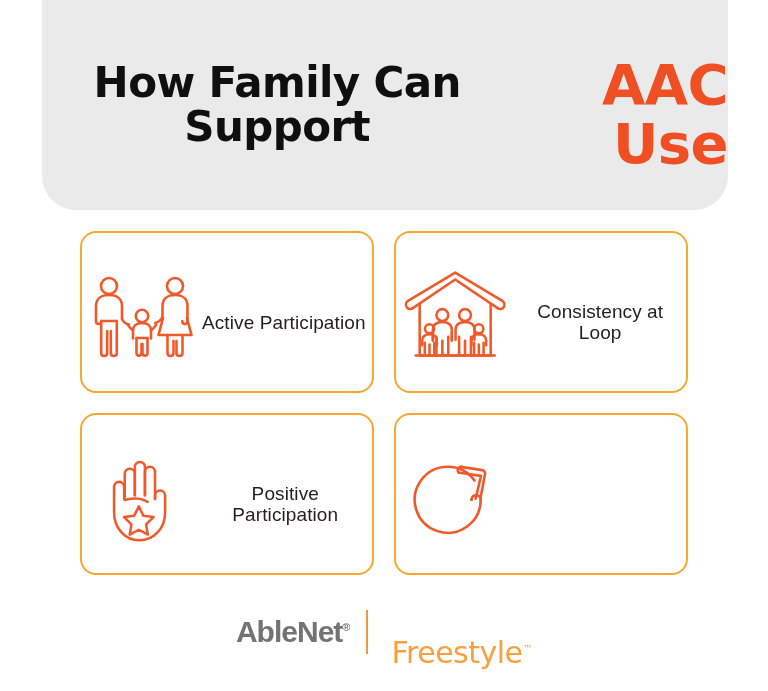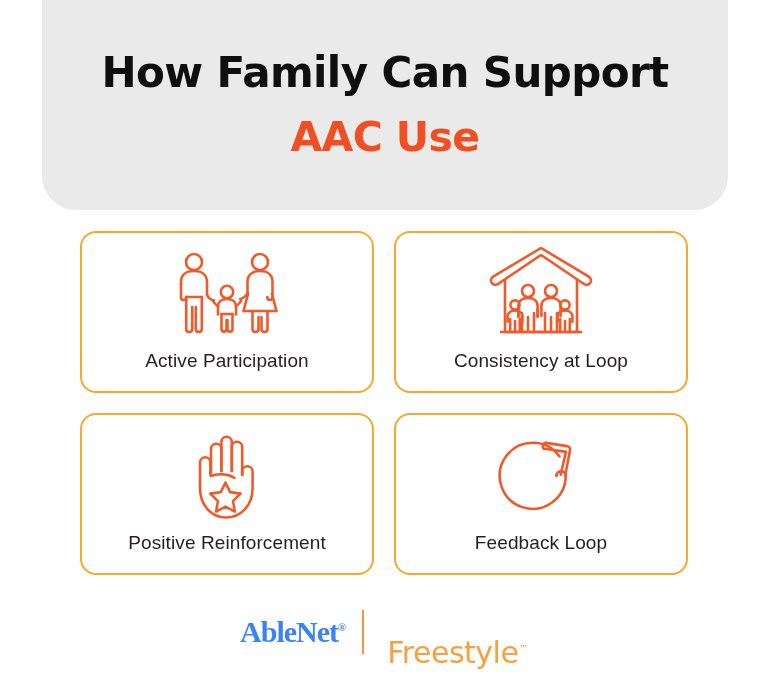--- a/index.html
+++ b/index.html
@@ -9,58 +9,58 @@
     -webkit-font-smoothing:antialiased;
     overflow:hidden;position:relative;
   }
   .infographic{position:absolute;inset:0;}
 
   
   .header-panel{
     position:absolute;left:42px;top:0;width:686px;height:210px;
     background:#eaeaea;
     border-bottom-left-radius:34px;border-bottom-right-radius:34px;
-    display:flex;flex-direction:column;align-items:center;justify-content:center;
+    display:flex;flex-direction:row;align-items:center;justify-content:center;
   }
   .title-line1{
     font-size:42px;font-weight:bold;color:#100f0f;
     letter-spacing:-0.6px;line-height:1.05;text-align:center;
     font-family:"DejaVu Sans","Liberation Sans",sans-serif;
   }
   .title-line2{
-    font-size:41px;font-weight:bold;color:#f04e23;
-    letter-spacing:-0.6px;line-height:1.05;margin-top:20px;text-align:center;
+    font-size:56px;font-weight:bold;color:#f04e23;
+    letter-spacing:-0.6px;line-height:1.05;margin-top:20px;text-align:right;
     font-family:"DejaVu Sans","Liberation Sans",sans-serif;
   }
 
   
   .cards{
     position:absolute;left:80px;top:231px;width:608px;
     display:grid;grid-template-columns:294px 294px;grid-template-rows:162px 162px;
     column-gap:20px;row-gap:20px;
   }
   .card{
     border:2px solid #f7a830;border-radius:16px;background:#ffffff;
-    display:flex;flex-direction:column;align-items:center;justify-content:flex-start;
+    display:flex;flex-direction:row;align-items:center;justify-content:flex-start;
     box-sizing:border-box;padding-top:14px;
   }
   .card-icon{width:120px;height:96px;display:block;}
   .card-label{
     margin-top:8px;font-size:19px;color:#231f20;letter-spacing:0.1px;
     text-align:center;line-height:1.1;
   }
 
   
   .footer{
     position:absolute;left:0;top:604px;width:768px;height:56px;
     display:flex;align-items:center;justify-content:center;
   }
   .logo-ablenet{
-    font-size:30px;font-weight:bold;color:#3b82f6;letter-spacing:-1px;
-    font-family:Liberation Serif, serif;position:relative;
+    font-size:30px;font-weight:bold;color:#737373;letter-spacing:-1px;
+    font-family:Liberation Sans, sans-serif;position:relative;
   }
   .logo-ablenet .reg{font-size:11px;vertical-align:super;font-weight:bold;}
   .logo-divider{
     width:2px;height:44px;background:#f58220;opacity:.85;margin:0 17px;
   }
   .logo-quicktalker{
     font-size:30px;font-weight:bold;color:#f58220;letter-spacing:-1px;
     font-family:"DejaVu Sans","Liberation Sans",sans-serif;
   }
   .logo-freestyle{
@@ -166,35 +166,34 @@
           <path d="M54.4 42V13a5.2 5.2 0 0 1 10.4 0v29"></path>
           <path d="M64.8 42V18a5.2 5.2 0 0 1 10.4 0v28"></path>
 
           <path d="M75.2 46v-3.5a5.2 5.2 0 0 1 10.4 0v17c0 17-12 29-26.5 29S33 76.5 33 59V33.5a5.2 5.2 0 0 1 10.4 0V46"></path>
 
           <path d="M44 47c6-2.5 17-2.5 23.5 2"></path>
 
           <path d="M58.5 53.5l4.6 9.6 10.5 1.5-7.6 7.5 1.8 10.5-9.3-5-9.4 5 1.8-10.5-7.6-7.5 10.5-1.5z"></path>
         </g>
       </svg>
-      <div class="card-label">Positive Reinforcement</div>
+      <div class="card-label">Positive Participation</div>
     </div>
 
     <div class="card">
       <svg class="card-icon" viewBox="0 0 120 96">
         <g fill="none" stroke="#F05A2B" stroke-width="2.6" stroke-linecap="round" stroke-linejoin="round">
           <path d="M78.5 27.5a33 33 0 1 0 6.2 19.3"></path>
           <path d="M84.7 46.8a4.6 4.6 0 0 0-9.2 0"></path>
           <path d="M75.5 46.8a4.6 4.6 0 0 1 9.2 0"></path>
           <path d="M62.5 19.5l22.5 3.4-5.4 22.8"></path>
           <path d="M62.5 19.5a3.4 3.4 0 0 1 2.4-5.6"></path>
           <path d="M64.9 13.9l21.3 3.2a3.4 3.4 0 0 1 2.8 4.1l-4.2 22.4"></path>
         </g>
       </svg>
-      <div class="card-label">Feedback Loop</div>
     </div>
 
   </div>
 
   <div class="footer">
     <div class="logo-ablenet">
       <span>AbleNet</span><span class="reg">®</span>
     </div>
     <div class="logo-divider"></div>
     <div class="logo-freestyle"><span>Freestyle</span><span class="tm">™</span></div>

